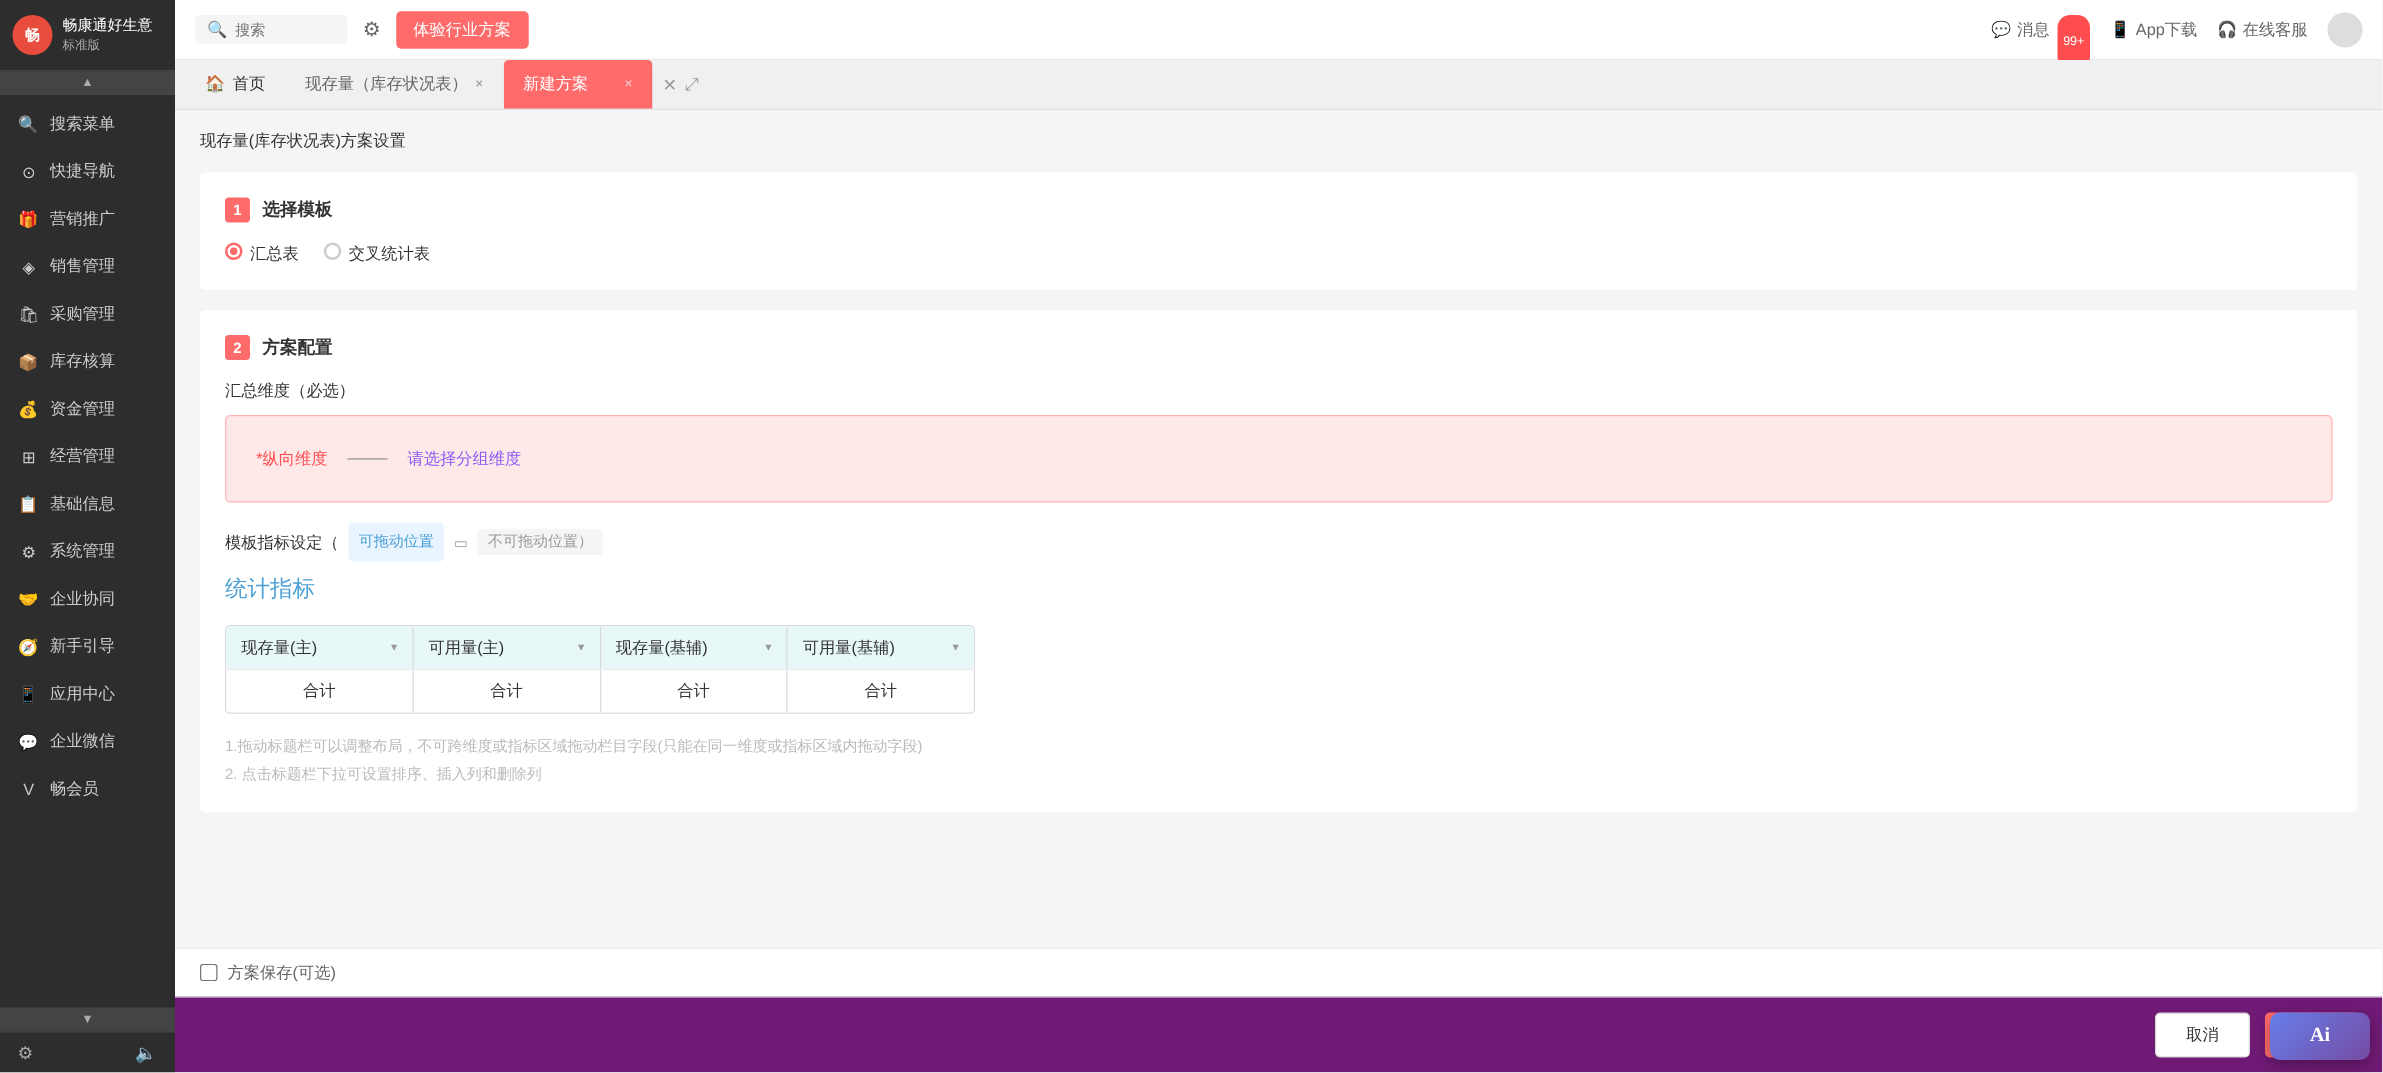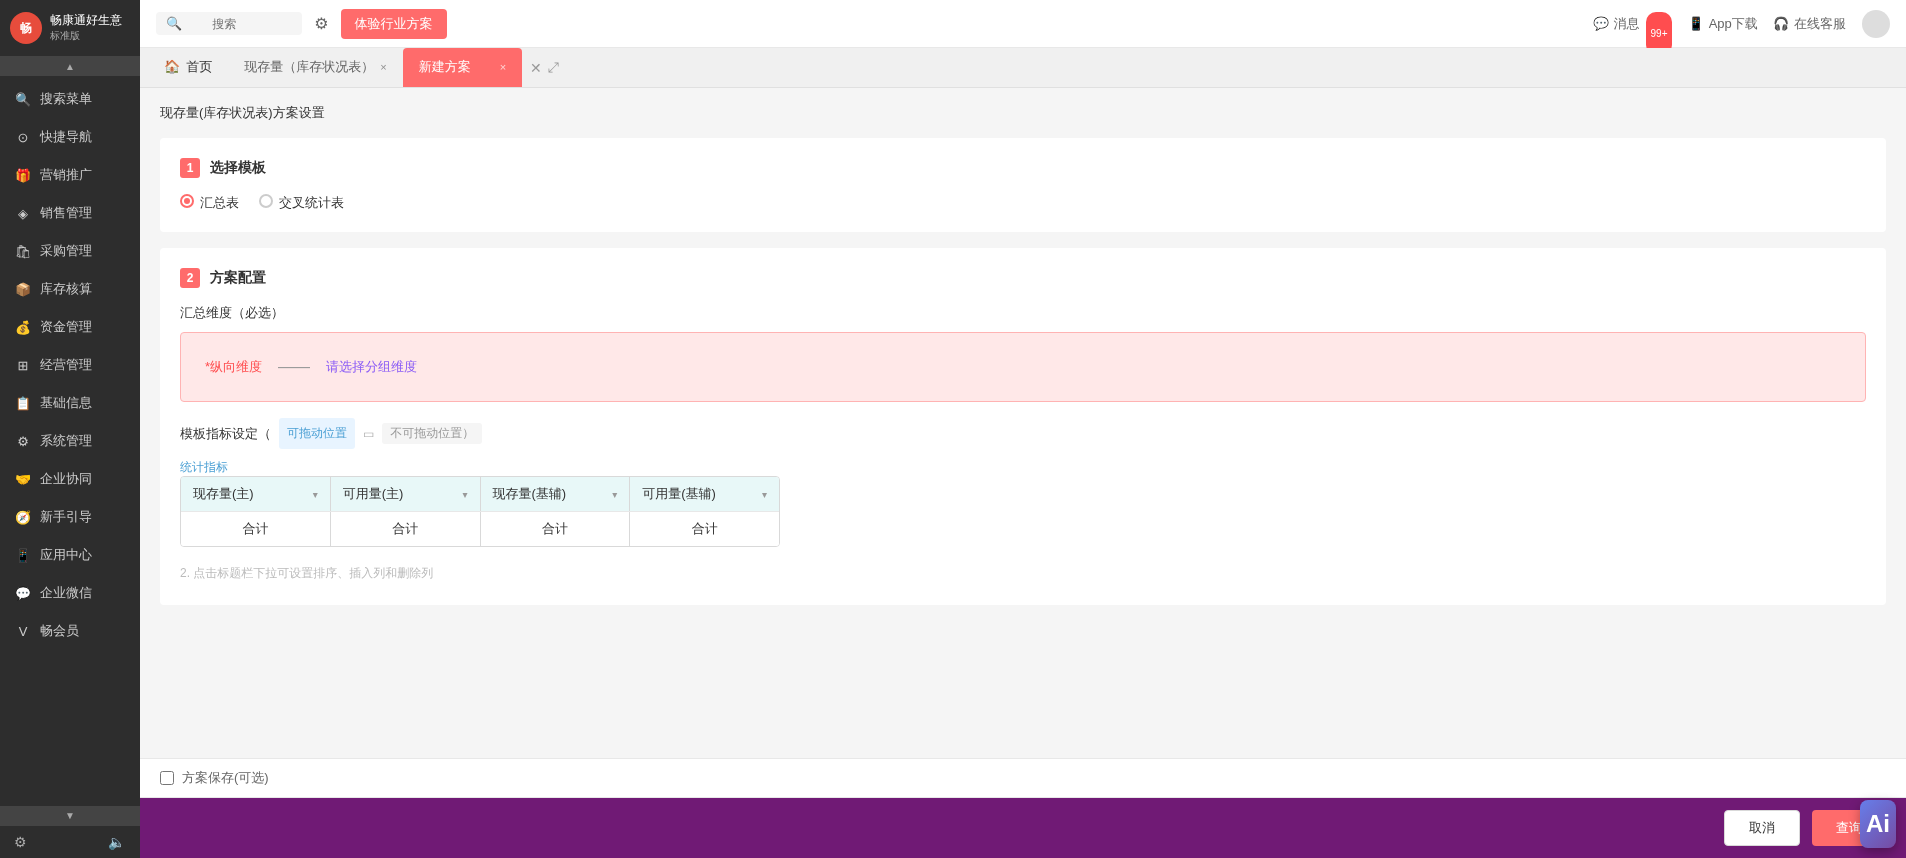--- a/index.html
+++ b/index.html
@@ -77,21 +77,21 @@
       flex-shrink: 0;
     }
     .top-header-left {
       display: flex; align-items: center; gap: 12px;
     }
     .header-search {
       display: flex; align-items: center; gap: 6px;
       background: #f5f5f5; border-radius: 4px; padding: 4px 10px;
     }
     .header-search input {
-      border: none; background: transparent; outline: none; font-size: 12px; width: 80px; color: #737373; margin-left: 24px;
+      border: none; background: transparent; outline: none; font-size: 12px; width: 80px; color: #737373;
     }
     .header-gear { font-size: 16px; color: #666; cursor: pointer; }
     .header-trial-btn {
       background: #ff6b6b; color: white; border: none; border-radius: 4px;
       padding: 6px 14px; font-size: 13px; cursor: pointer;
     }
     .top-header-right {
       display: flex; align-items: center; gap: 16px; color: #666; font-size: 13px;
     }
     .badge-count {
@@ -190,21 +190,21 @@
     .dimension-arrow { color: #999; font-size: 16px; }
     .dimension-placeholder { color: #8b5cf6; font-size: 13px; }
 
     
     .indicator-settings { margin-top: 16px; }
     .indicator-settings-label { font-size: 13px; color: #333; margin-bottom: 10px; display: flex; align-items: center; gap: 8px; }
     .draggable-badge { background: #e8f4ff; color: #4a9fd4; padding: 7px 8px; border-radius: 3px; font-size: 12px; }
     .non-draggable-badge { background: #f5f5f5; color: #999; padding: 2px 8px; border-radius: 3px; font-size: 12px; }
 
     
-    .stats-label { color: #4a9fd4; font-size: 12px; margin-bottom: 0; }
+    .stats-label { color: #4a9fd4; font-size: 18px; margin-bottom: 17px; }
     .stats-table { border: 1px solid #d9d9d9; border-radius: 4px; overflow: hidden; width: 600px; }
     .stats-table-header { display: flex; background: #e8f8f8; }
     .stats-table-cell {
       flex: 1; padding: 8px 12px;
       border-right: 1px solid #d9d9d9;
       display: flex; align-items: center; justify-content: space-between;
       font-size: 13px; color: #333;
     }
     .stats-table-cell:last-child { border-right: none; }
     .stats-table-row { display: flex; background: #fff; border-top: 1px solid #e8e8e8; }
@@ -247,24 +247,25 @@
     .window-controls {
       display: flex; align-items: center; gap: 6px; margin-left: 8px;
     }
     .win-ctrl { font-size: 14px; color: #999; cursor: pointer; }
 
     
     .ai-float-btn {
       position: fixed; bottom: 10px; right: 10px;
       background: linear-gradient(135deg, #667eea, #764ba2);
       color: white; border-radius: 8px;
-      padding: 10px 6px;
-      font-size: 24px; font-weight: bold;
+      padding: 10px 32px;
+      font-size: 16px; font-weight: bold;
       cursor: pointer;
       box-shadow: 0 4px 12px rgba(0,0,0,0.3);
+      font-family: Liberation Serif, serif;
     }
   </style>
 </head>
 <body>
 
 <div class="sidebar">
   <div class="sidebar-logo">
     <div class="sidebar-logo-icon">畅</div>
     <div>
       <div class="sidebar-logo-text">畅康通好生意</div>
@@ -472,20 +473,23 @@
             </div>
             <div class="stats-table-cell">
               <span>合计</span>
             </div>
           </div>
         </div>
       </div>
 
       <div class="tips-section">
         <div class="tips-item">
+          <span>1.拖动标题栏可以调整布局，不可跨维度或指标区域拖动栏目字段(只能在同一维度或指标区域内拖动字段)</span>
+        </div>
+        <div class="tips-item">
           <span>2. 点击标题栏下拉可设置排序、插入列和删除列</span>
         </div>
       </div>
     </div>
   </div>
 
   <div class="save-section">
     <input type="checkbox" class="save-checkbox" style="">
     <label class="save-label">方案保存(可选)</label>
   </div>

